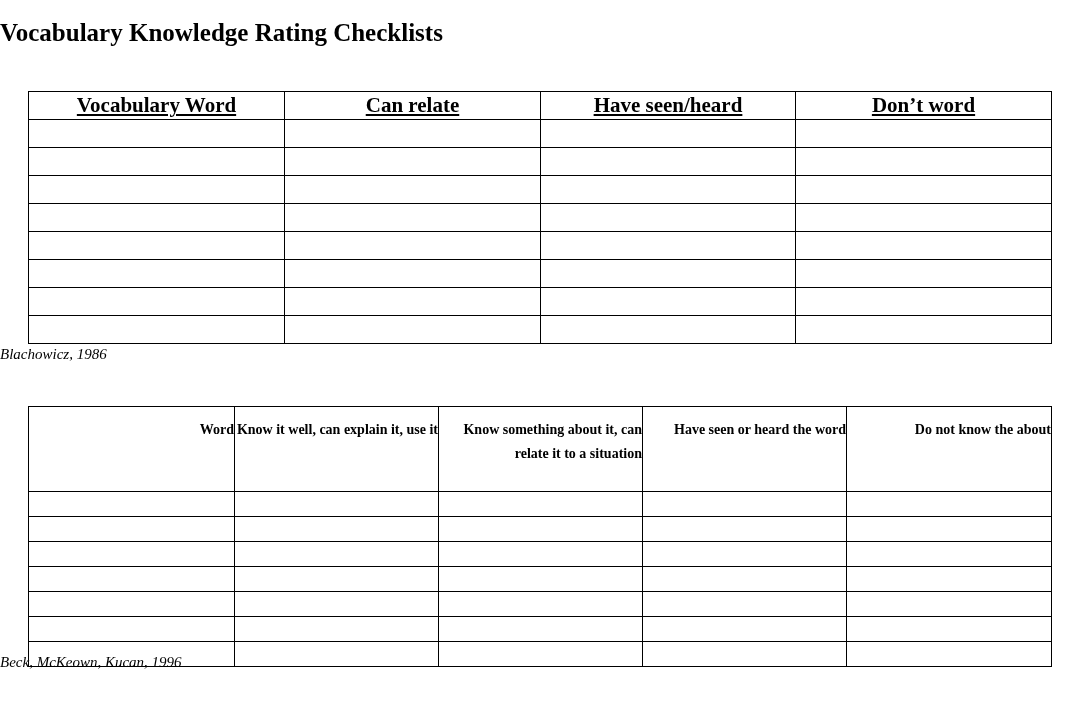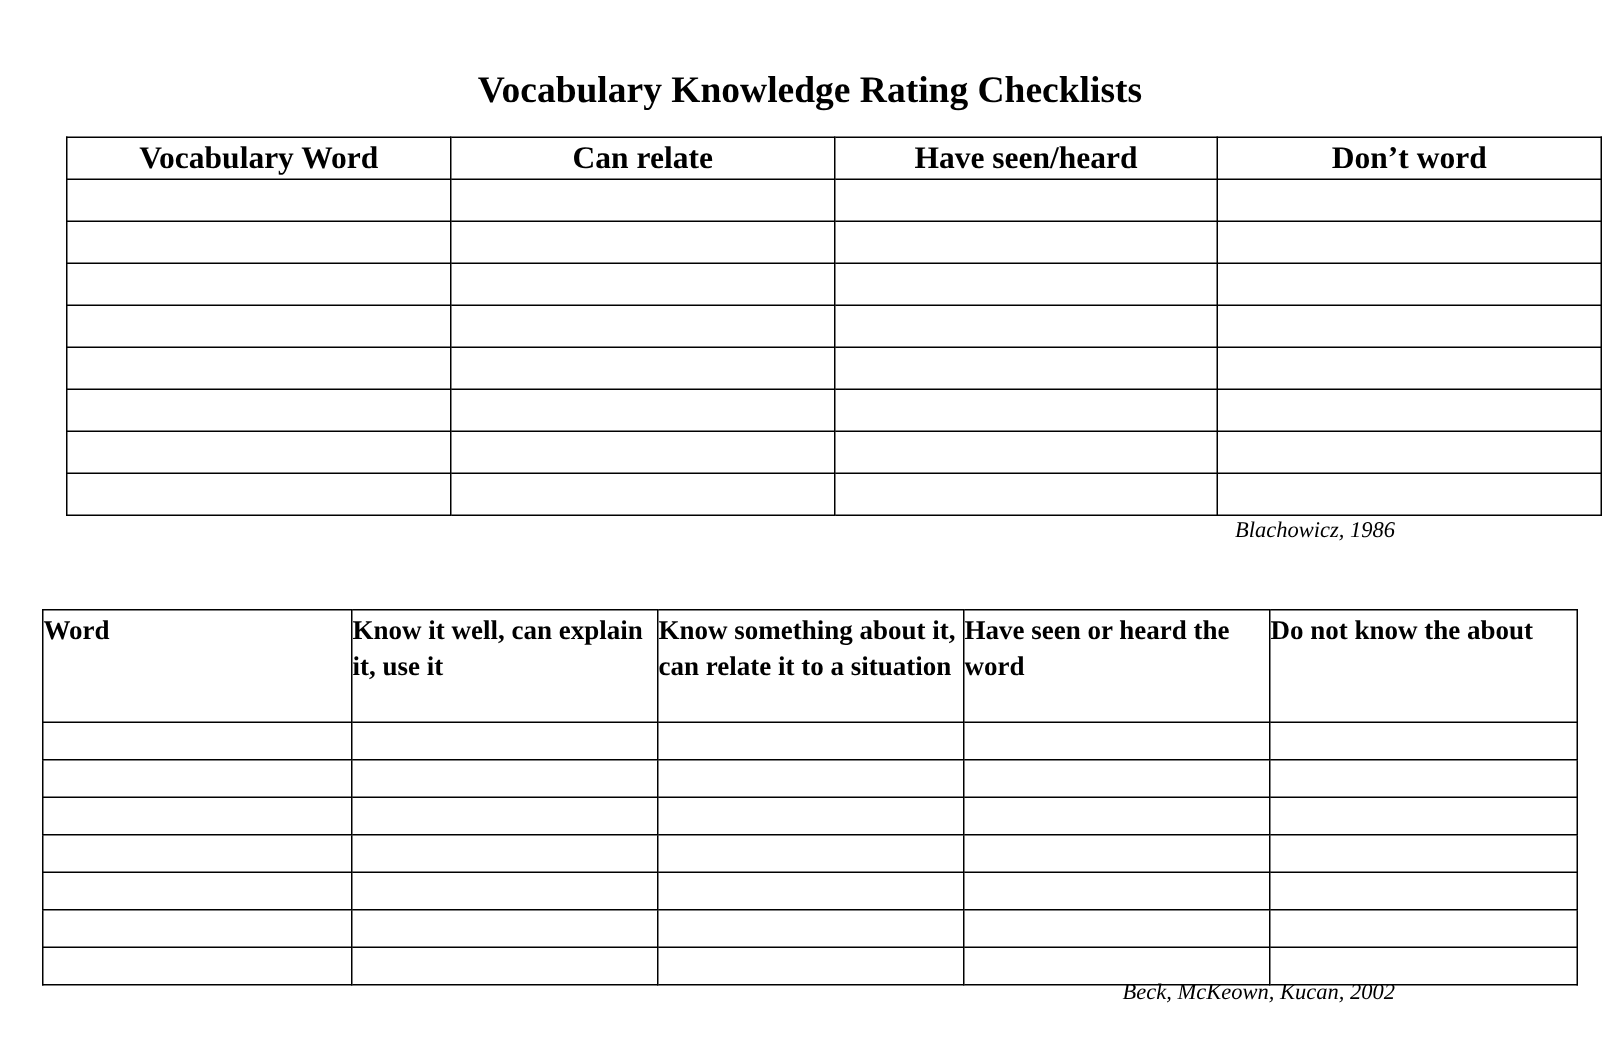--- a/index.html
+++ b/index.html
@@ -1,26 +1,26 @@
 <!DOCTYPE html>
 <html><head>
 <meta charset="utf-8">
 <style>
   html, body { margin:0; padding:0; background:#ffffff; }
   body { width:1080px; height:702px; position:relative; overflow:hidden; font-family:"Liberation Serif","DejaVu Serif",serif; color:#000; }
-  .title { position:absolute; top:19px; left:0; width:1080px; text-align:center; font-weight:bold; font-size:25px;margin-top:28px; }
+  .title { position:absolute; top:19px; left:0; width:1080px; text-align:left; font-weight:bold; font-size:25px; }
   table { position:absolute; border-collapse:collapse; table-layout:fixed; }
   td, th { border:1px solid #000; padding:0; }
-  #t1 { left:44px; top:91px; width:1023px; }
+  #t1 { left:28px; top:91px; width:1023px;text-decoration:underline; }
   #t1 th { height:27px; font-size:21px; font-weight:bold; text-align:center; vertical-align:middle; }
   #t1 td { height:27px; }
   #t2 { left:28px; top:406px; width:1023px; }
-  #t2 th { height:73px; font-size:18px; font-weight:bold; text-align:left; vertical-align:top; line-height:24px; padding-top:1px; }
+  #t2 th { height:73px; font-size:14px; font-weight:bold; text-align:right; vertical-align:top; line-height:24px; padding-top:11px; }
   #t2 td { height:24px; }
-  .cite { position:absolute; left:0; width:902px; text-align:right; font-style:italic; font-size:15px;padding-left:28px; }
+  .cite { position:absolute; left:0; width:902px; text-align:left; font-style:italic; font-size:15px; }
 </style>
 </head>
 <body>
 
 <div class="title">Vocabulary Knowledge Rating Checklists</div>
 
 <table id="t1">
   <colgroup>
       <col style="width:256px">
       <col style="width:256px">
@@ -150,13 +150,13 @@
       </tr>
       <tr>
         <td></td>
         <td></td>
         <td></td>
         <td></td>
         <td></td>
       </tr>
     </tbody>
 </table>
-<div class="cite" style="top:654px">Beck, McKeown, Kucan, 2002</div>
+<div class="cite" style="top:654px">Beck, McKeown, Kucan, 1996</div>
 
 </body></html>

